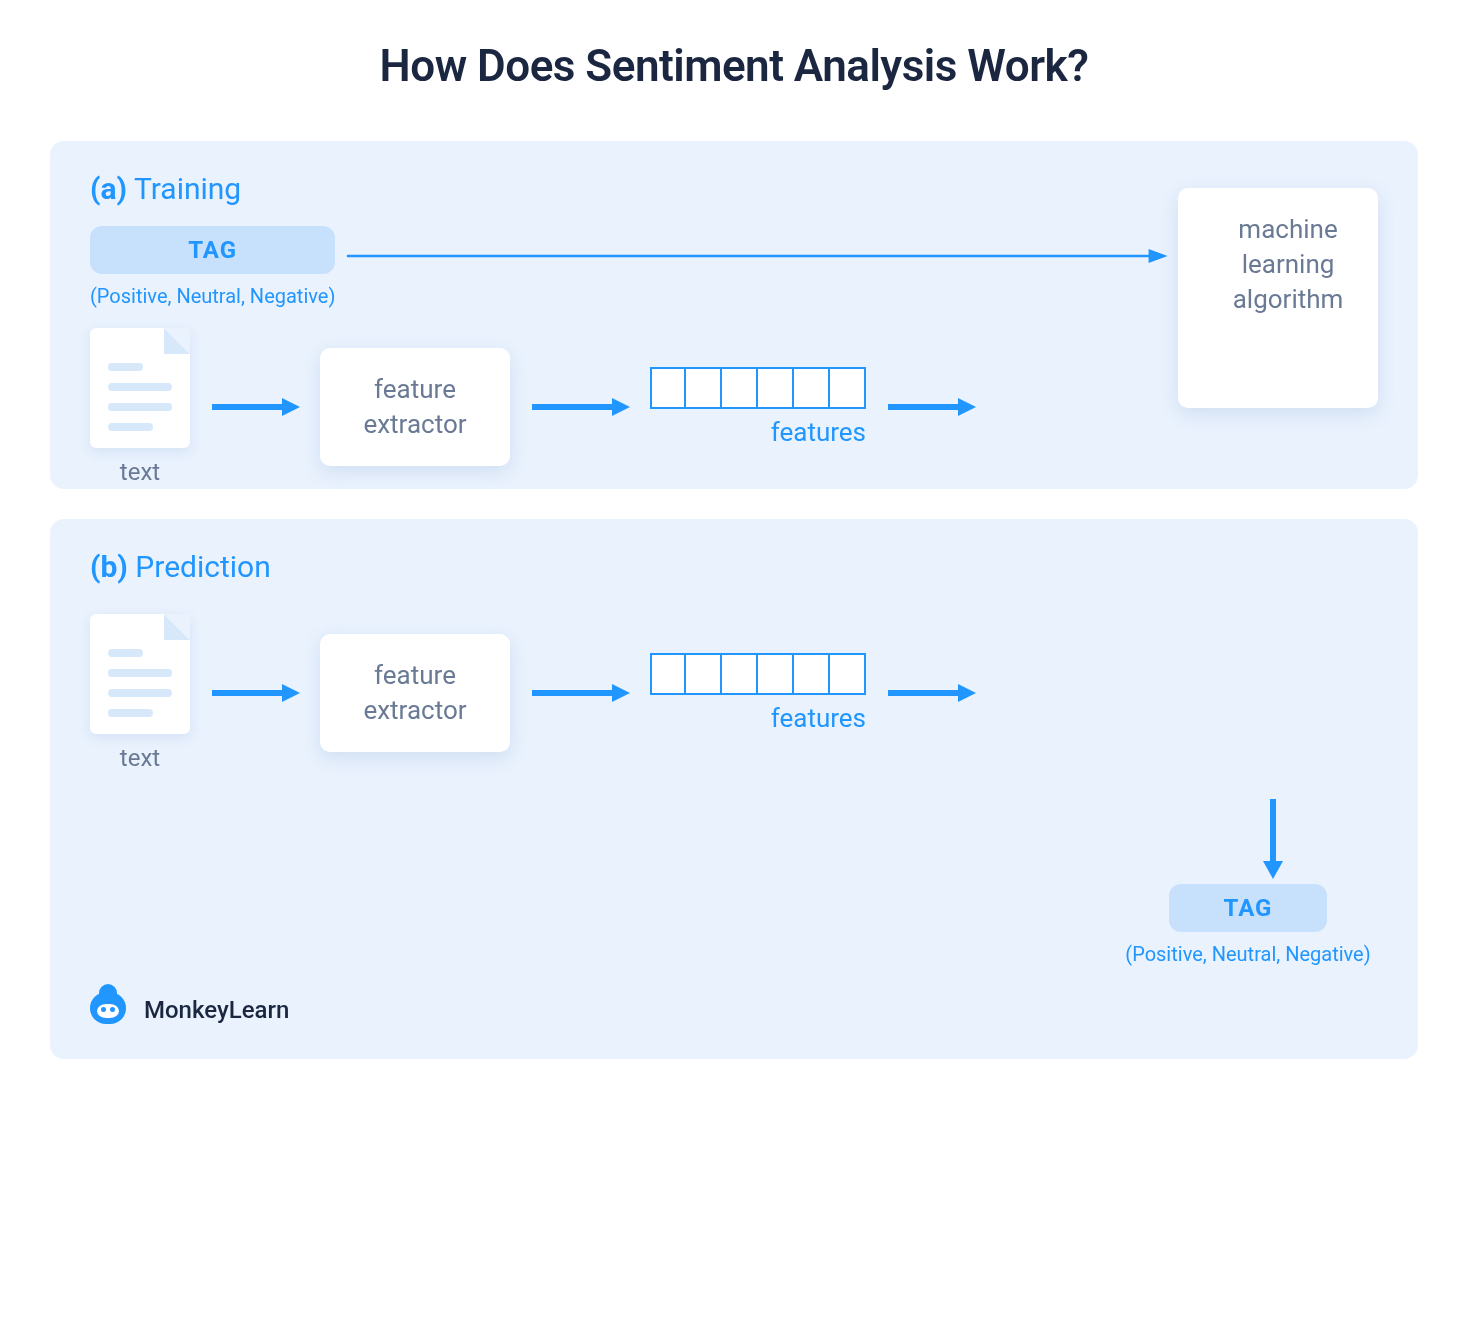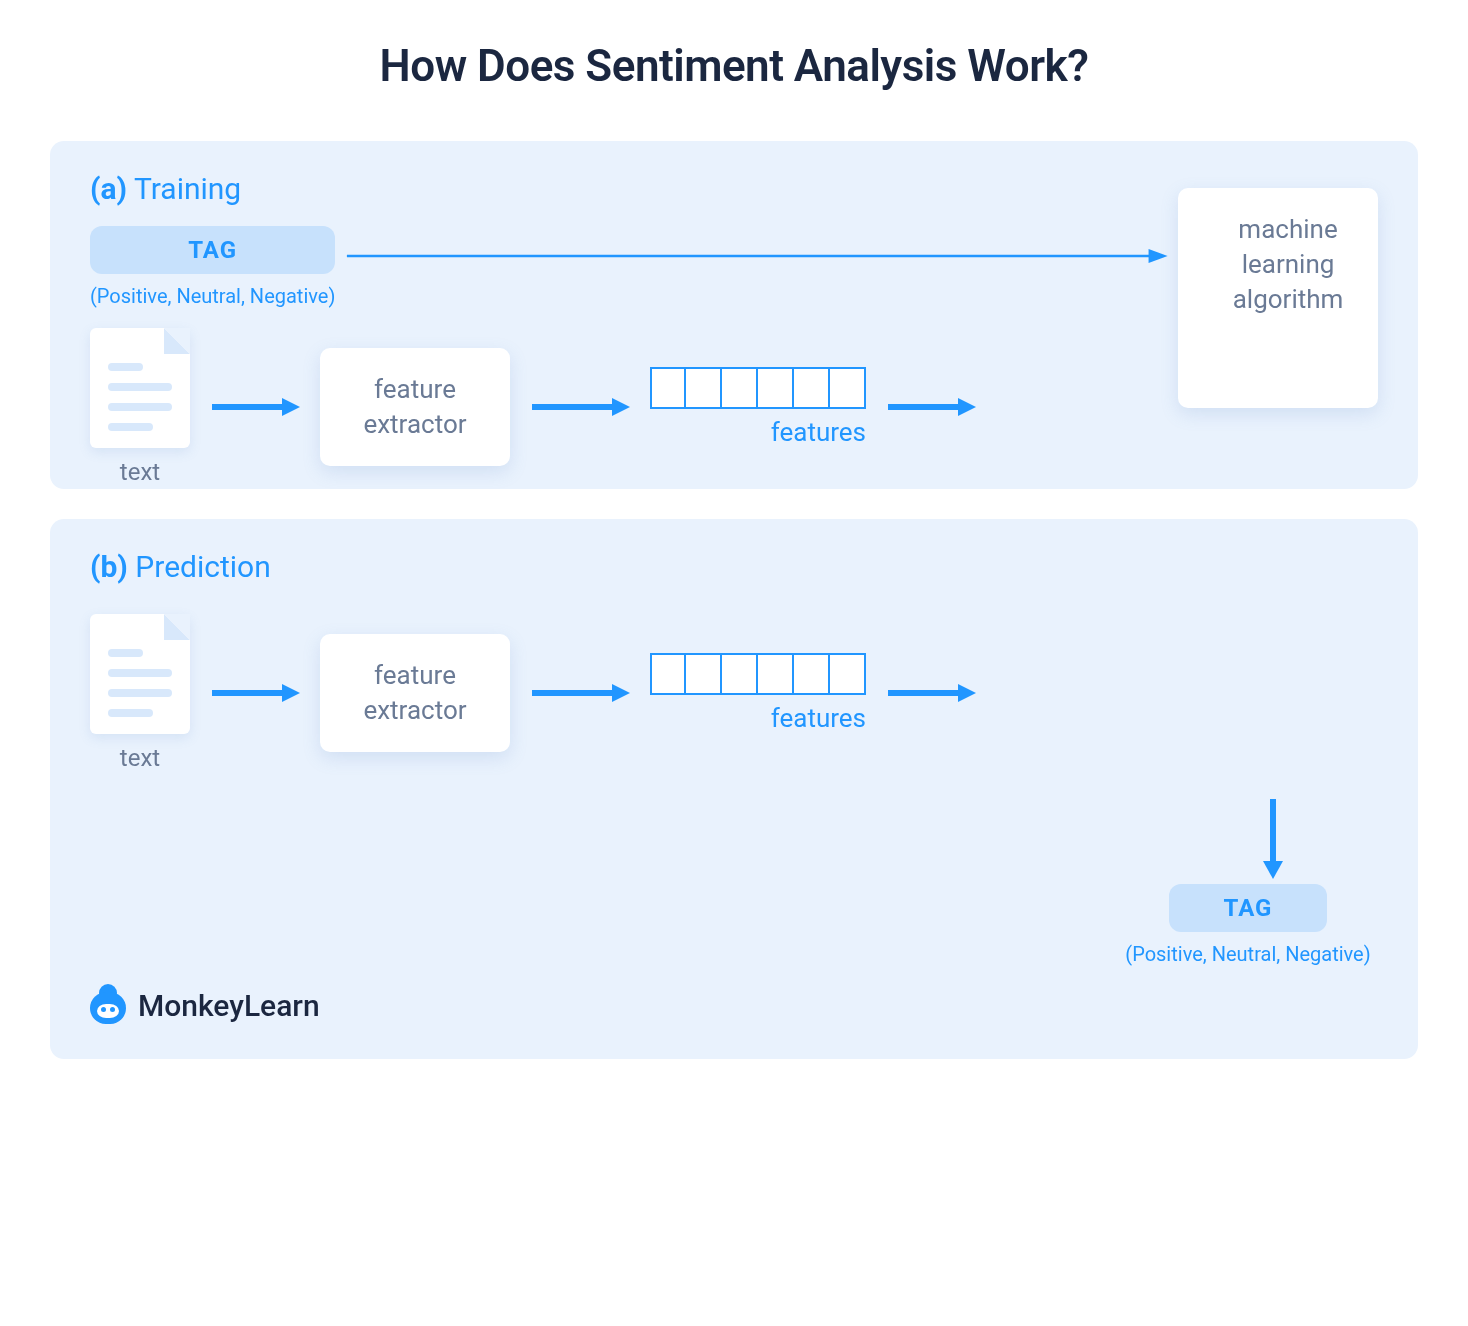--- a/index.html
+++ b/index.html
@@ -132,24 +132,24 @@
   .features-label {
     color: #2196ff;
     font-size: 26px;
     margin-top: 8px;
   }
   .brand {
     position: absolute;
     bottom: 35px;
     left: 40px;
     display: flex;
-    align-items: flex-start;
-    gap: 12px;
+    align-items: flex-end;
+    gap: 18px;
     color: #1b2740;
-    font-size: 30px;
+    font-size: 24px;
     font-weight: 500;
   }
   .brand-logo {
     width: 36px;
     height: 36px;
     position: relative;
   }
   .brand-logo .head {
     width: 36px; height: 32px;
     background: #2196ff;

